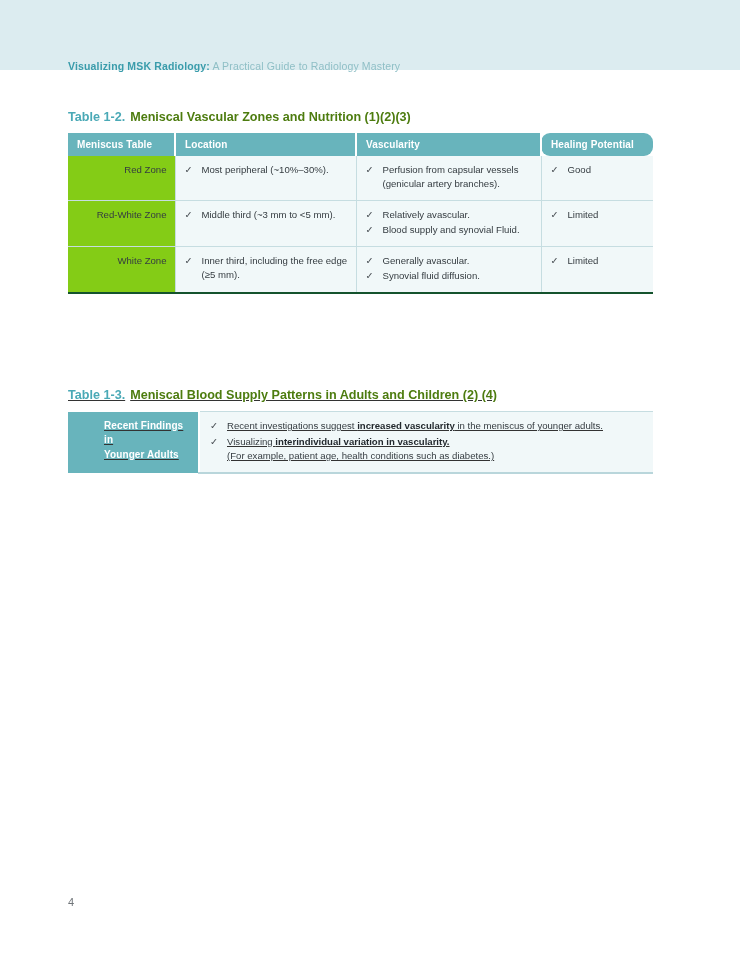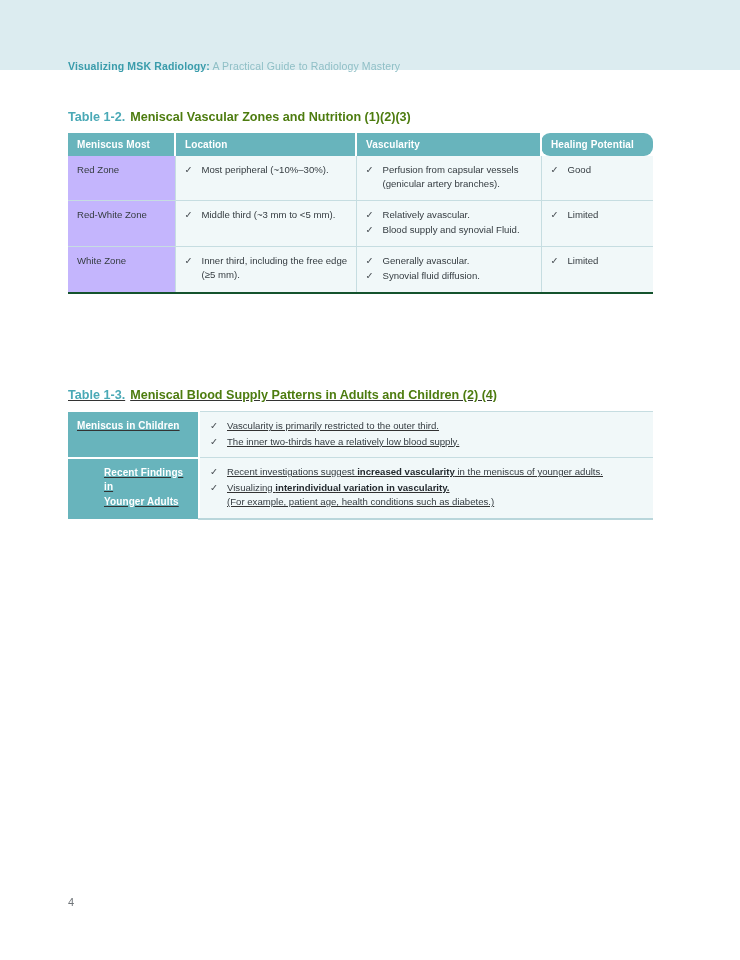--- a/index.html
+++ b/index.html
@@ -98,23 +98,24 @@
     background: #f1f8f9;
     vertical-align: top;
     padding: 7px 8px 9px 9px;
     border-bottom: 1px solid #c6dde1;
     border-right: 1px solid #c6dde1;
     line-height: 14px;
     color: #353c41;
   }
   .t1 tbody td:last-child { border-right: none; }
   .t1 tbody td.zone-cell {
-    background: #c4b5fd;
+    background: #84cc16;
     border-right: 1px solid #c6dde1;
     color: #353c41;
+    text-align: right;
   }
   .t1 tbody tr:last-child td { border-bottom: 2px solid #14532d; }
 
   
   .t2 { width: 585px; }
   .t2 col.k1 { width: 131px; }
   .t2 col.k2 { width: 454px; }
 
   .t2 tbody td.label-cell {
     background: #68b4bc;
@@ -194,21 +195,21 @@
 
   <table class="doc-table t1">
     <colgroup>
       <col class="c1">
         <col class="c2">
         <col class="c3">
         <col class="c4">
     </colgroup>
     <thead>
       <tr>
-        <th>Meniscus Most</th>
+        <th>Meniscus Table</th>
         <th>Location</th>
         <th>Vascularity</th>
         <th>Healing Potential</th>
       </tr>
     </thead>
     <tbody>
 
       <tr>
         <td class="zone-cell">Red Zone</td>
         <td>
@@ -278,29 +279,20 @@
   </div>
 
   <table class="doc-table t2">
     <colgroup>
       <col class="k1">
         <col class="k2">
     </colgroup>
     <tbody>
 
 
-      <tr>
-        <td class="label-cell">Meniscus in Children</td>
-        <td class="body-cell">
-          <ul class="checklist">
-            <li><span class="tick">✓</span><span>Vascularity is primarily restricted to the outer third.</span></li>
-            <li><span class="tick">✓</span><span>The inner two-thirds have a relatively low blood supply.</span></li>
-          </ul>
-        </td>
-      </tr>
 
       <tr>
         <td class="label-cell">
           <div>Recent Findings in</div>
           <div>Younger Adults</div>
         </td>
         <td class="body-cell">
           <ul class="checklist">
             <li class="just-text"><span class="tick">✓</span><span>Recent investigations suggest </span><b class="em">increased vascularity</b><span> in the meniscus of younger adults.</span></li>
             <li><span class="tick">✓</span><span>Visualizing </span><b class="em">interindividual variation in vascularity.</b></li>

